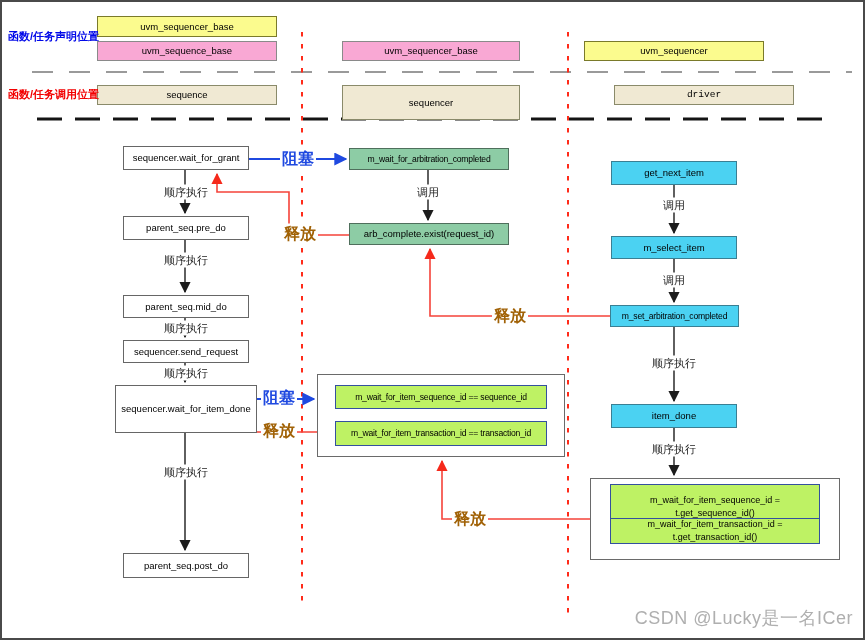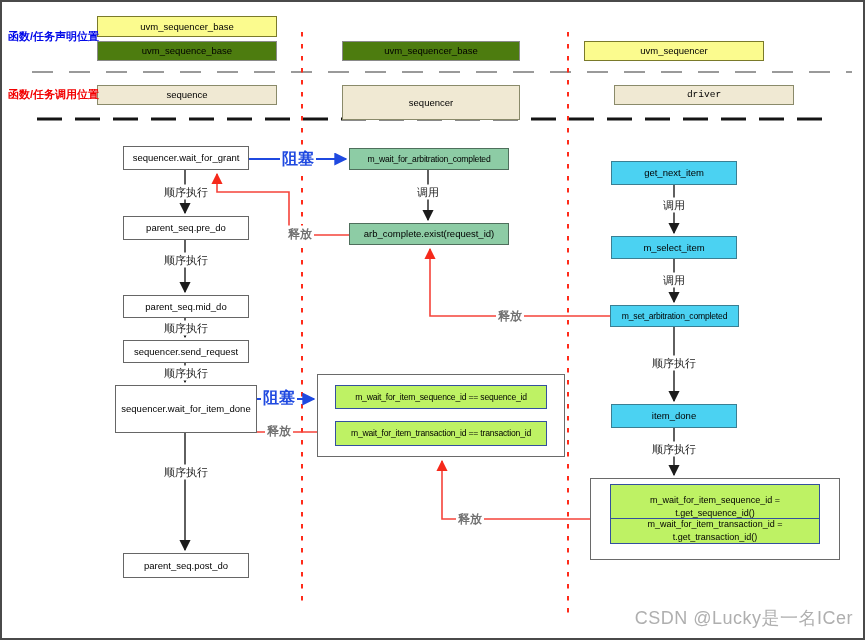--- a/index.html
+++ b/index.html
@@ -1,30 +1,30 @@
 <!DOCTYPE html>
 <html><head>
 <meta charset="utf-8">
 <style>
   html,body{margin:0;padding:0;background:#fff;font-family:"Liberation Sans","DejaVu Sans",sans-serif;}
   #canvas{position:relative;width:865px;height:640px;box-sizing:border-box;border:2px solid #4a4a4a;background:#fff;overflow:hidden;}
   #wires{position:absolute;left:0;top:0;width:100%;height:100%;z-index:1;}
   .box{position:absolute;box-sizing:border-box;border:1px solid #666;background:#fff;display:flex;align-items:center;justify-content:center;text-align:center;font-size:9.5px;color:#000;z-index:2;line-height:1.25;}
   .yellow{background:#FBFB8E;border-color:#7a7a2a;}
-  .grayfill{background:#4d7c0f;border-color:#8a8a8a;}
+  .grayfill{background:#f9a8d4;border-color:#8a8a8a;}
   .tan{background:#F0E9D3;border-color:#8a8a6a;}
   .green{background:#8DCCA5;border-color:#4f6f5c;}
   .cyan{background:#4BD2F2;border-color:#3a7f93;}
   .bluebox{background:#bef264;border-color:#34509E;font-size:9px;}
   .wide{font-size:8.6px;letter-spacing:-0.2px;}
   .twoline{white-space:pre-line;font-size:9px;line-height:1.5;}
   .container-box{position:absolute;box-sizing:border-box;border:1px solid #6a6a6a;background:#fff;z-index:1;}
   .edge-label{position:absolute;z-index:3;transform:translate(-50%,-50%);background:#fff;padding:0 2px;font-size:11px;color:#1c1c1c;white-space:nowrap;}
   .edge-label.blue{color:#1F49E0;font-weight:bold;font-size:16px;}
-  .edge-label.red{color:#737373;font-weight:bold;font-size:12px;}
+  .edge-label.red{color:#a16207;font-weight:bold;font-size:16px;}
   .row-label{position:absolute;z-index:3;font-size:11px;font-weight:bold;white-space:nowrap;}
   .row-label.blue{color:#0008E8;}
   .row-label.red{color:#F20000;}
   .watermark{position:absolute;right:10px;bottom:8px;z-index:4;color:#AFAFAF;font-size:18px;letter-spacing:0.5px;}
 </style>
 </head>
 <body>
 
 <div id="canvas">
 

